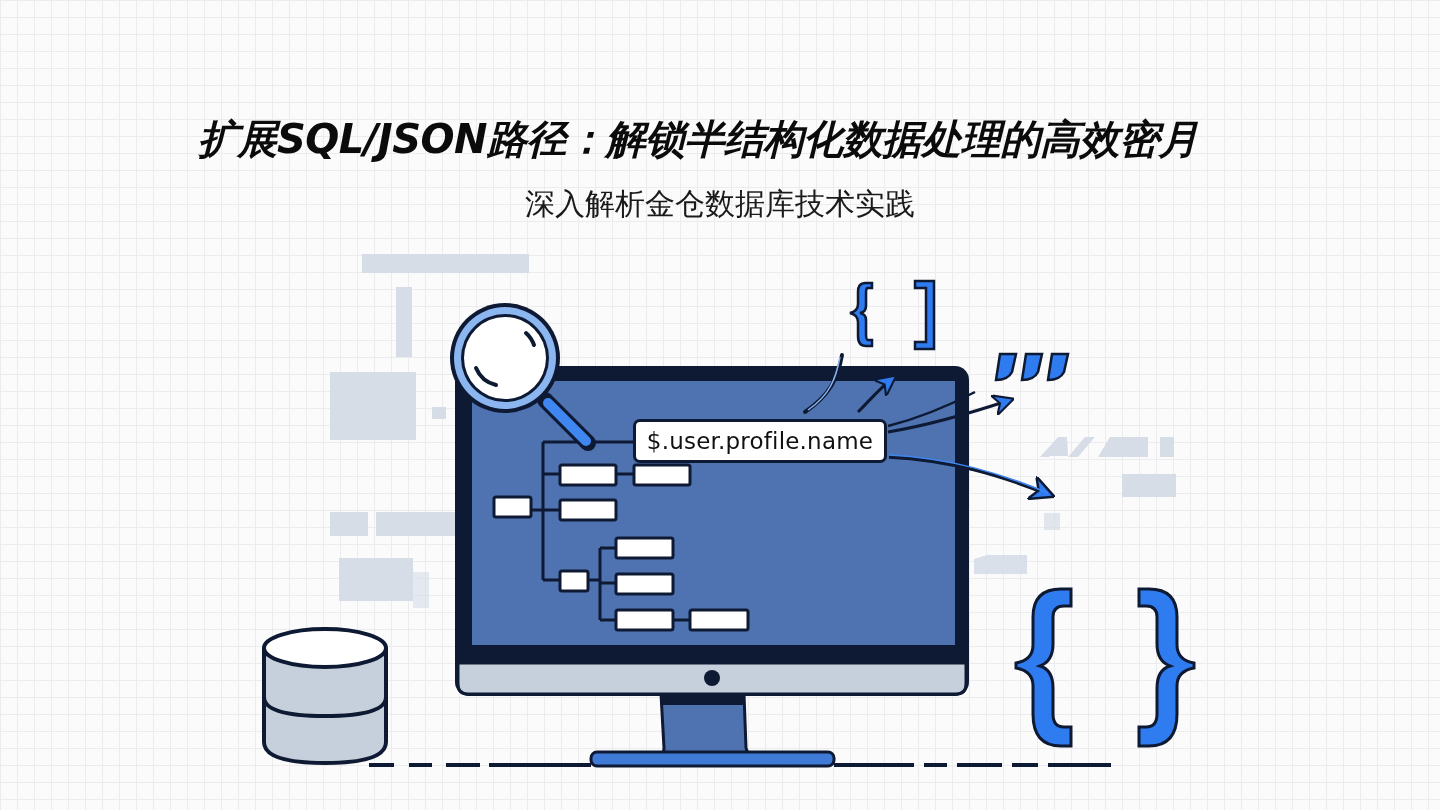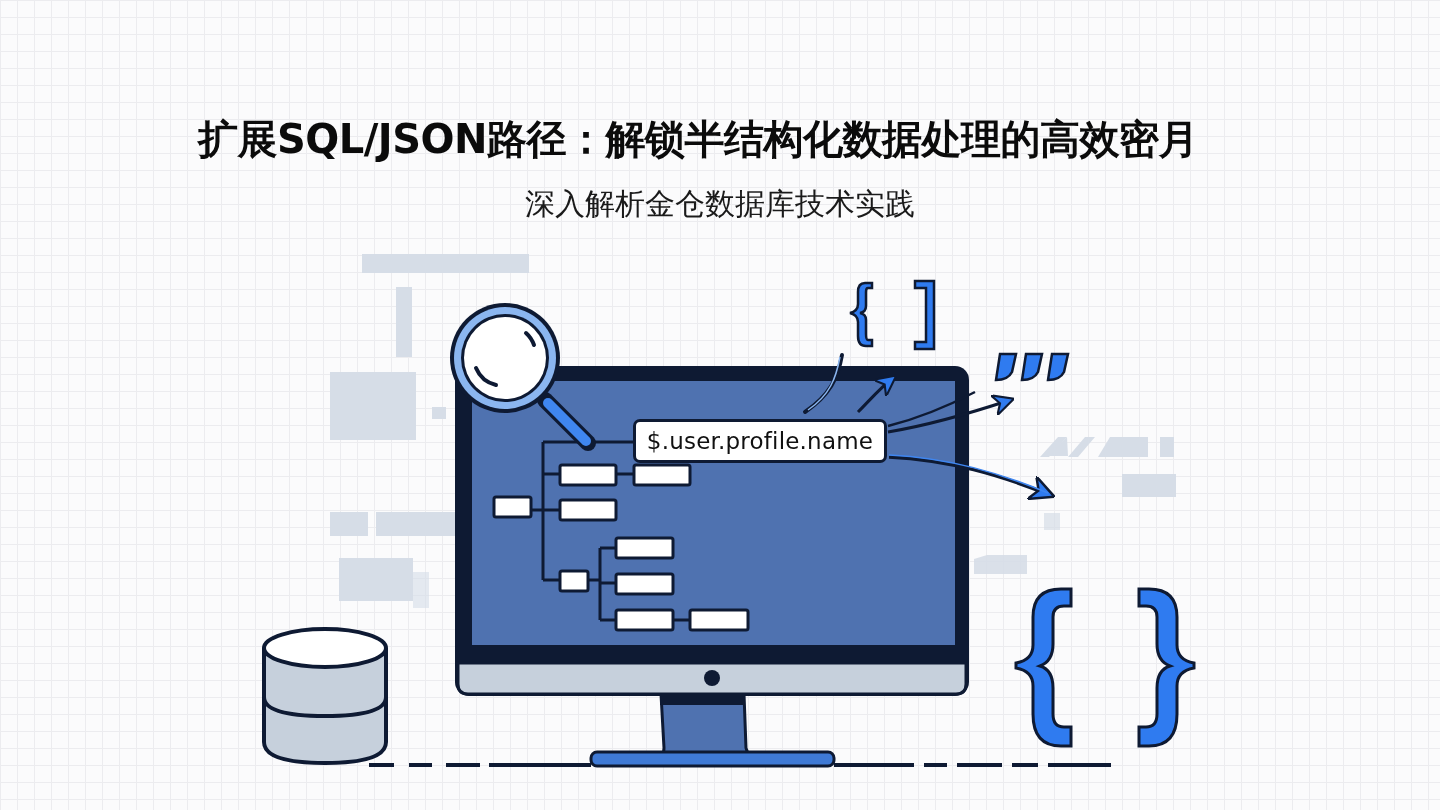--- a/index.html
+++ b/index.html
@@ -9,20 +9,21 @@
     background-image:
       linear-gradient(to right, #ececef 1px, transparent 1px),
       linear-gradient(to bottom, #ececef 1px, transparent 1px);
     background-size: 17px 17px;
     font-family: "DejaVu Sans", "Liberation Sans", sans-serif;
   }
   .title {
     position: absolute; left: 0; top: 112px; width: 1396px; text-align: center;
     font-size: 40px; font-weight: 900; color: #0b0b0b; letter-spacing: -0.5px;
     font-family: "DejaVu Sans", "Liberation Sans", sans-serif;
+    font-style: italic;
   }
   .subtitle {
     position: absolute; left: 0; top: 184px; width: 1440px; text-align: center;
     font-size: 30px; font-weight: 400; color: #1a1a1a;
     font-family: Liberation Serif, serif;
   }
   .illustration { position: absolute; left: 0; top: 0; width: 1440px; height: 810px; }
   .path-label {
     position: absolute; left: 633px; top: 419px; width: 254px; height: 44px;
     background: #ffffff; border: 3px solid #0e1a33; border-radius: 7px; box-sizing: border-box;

